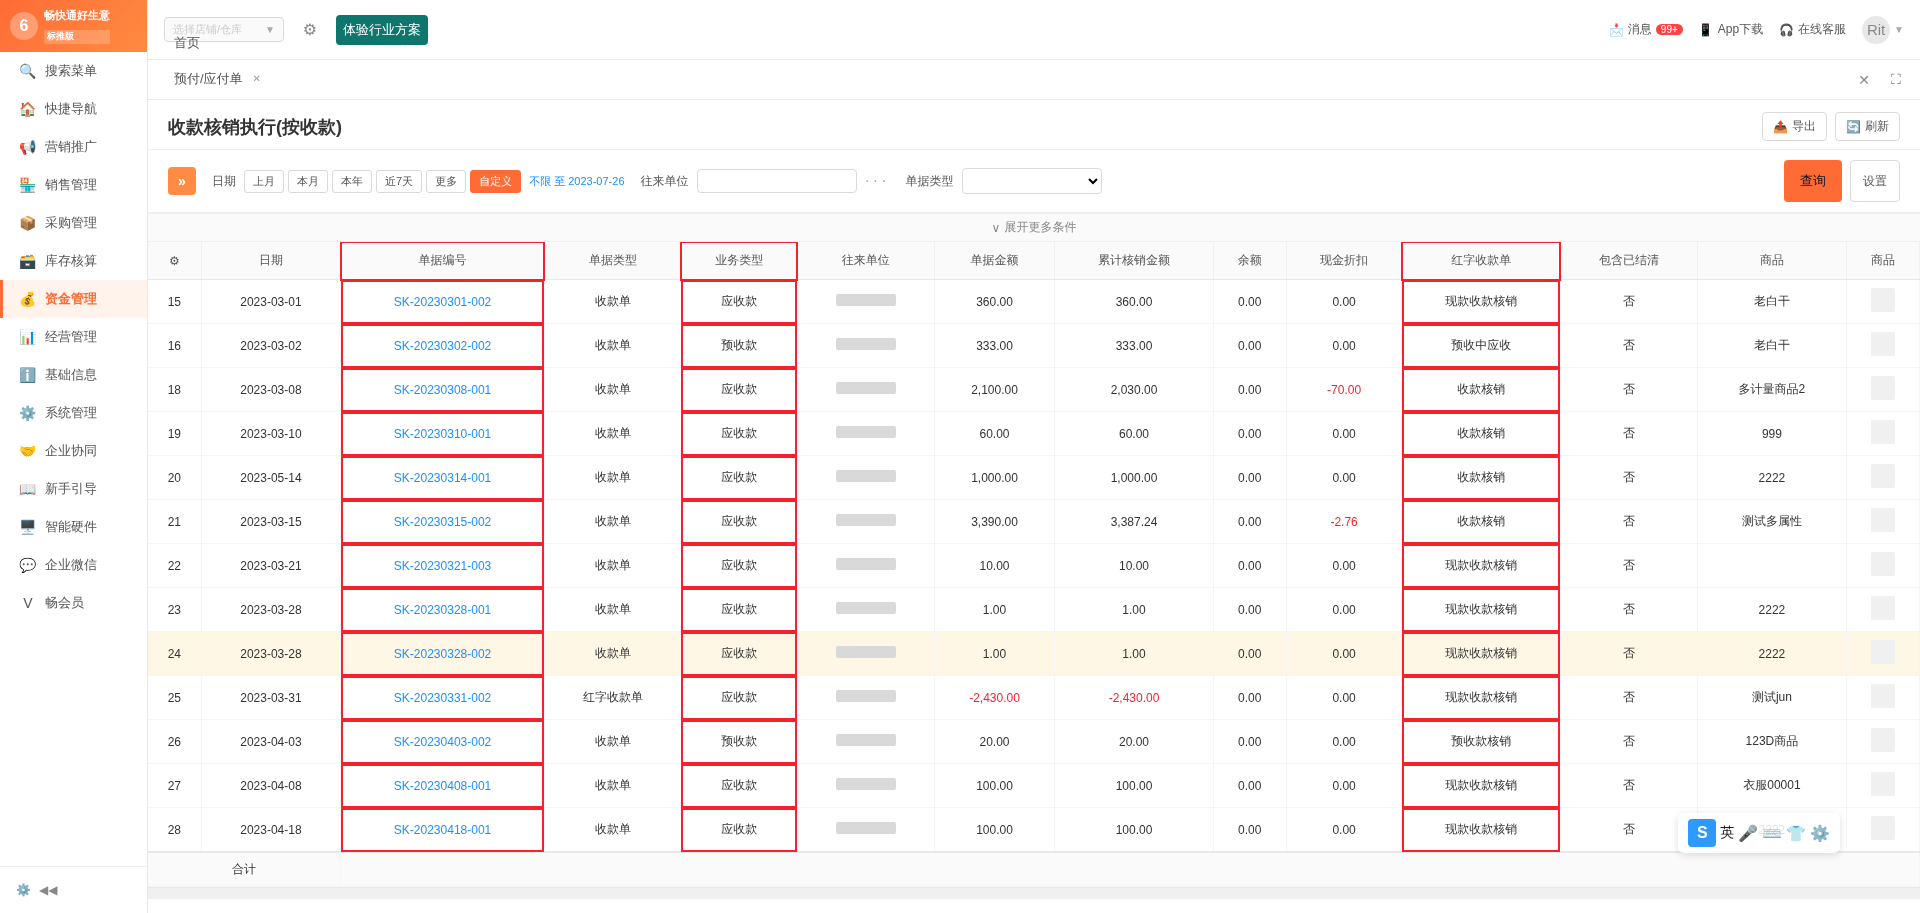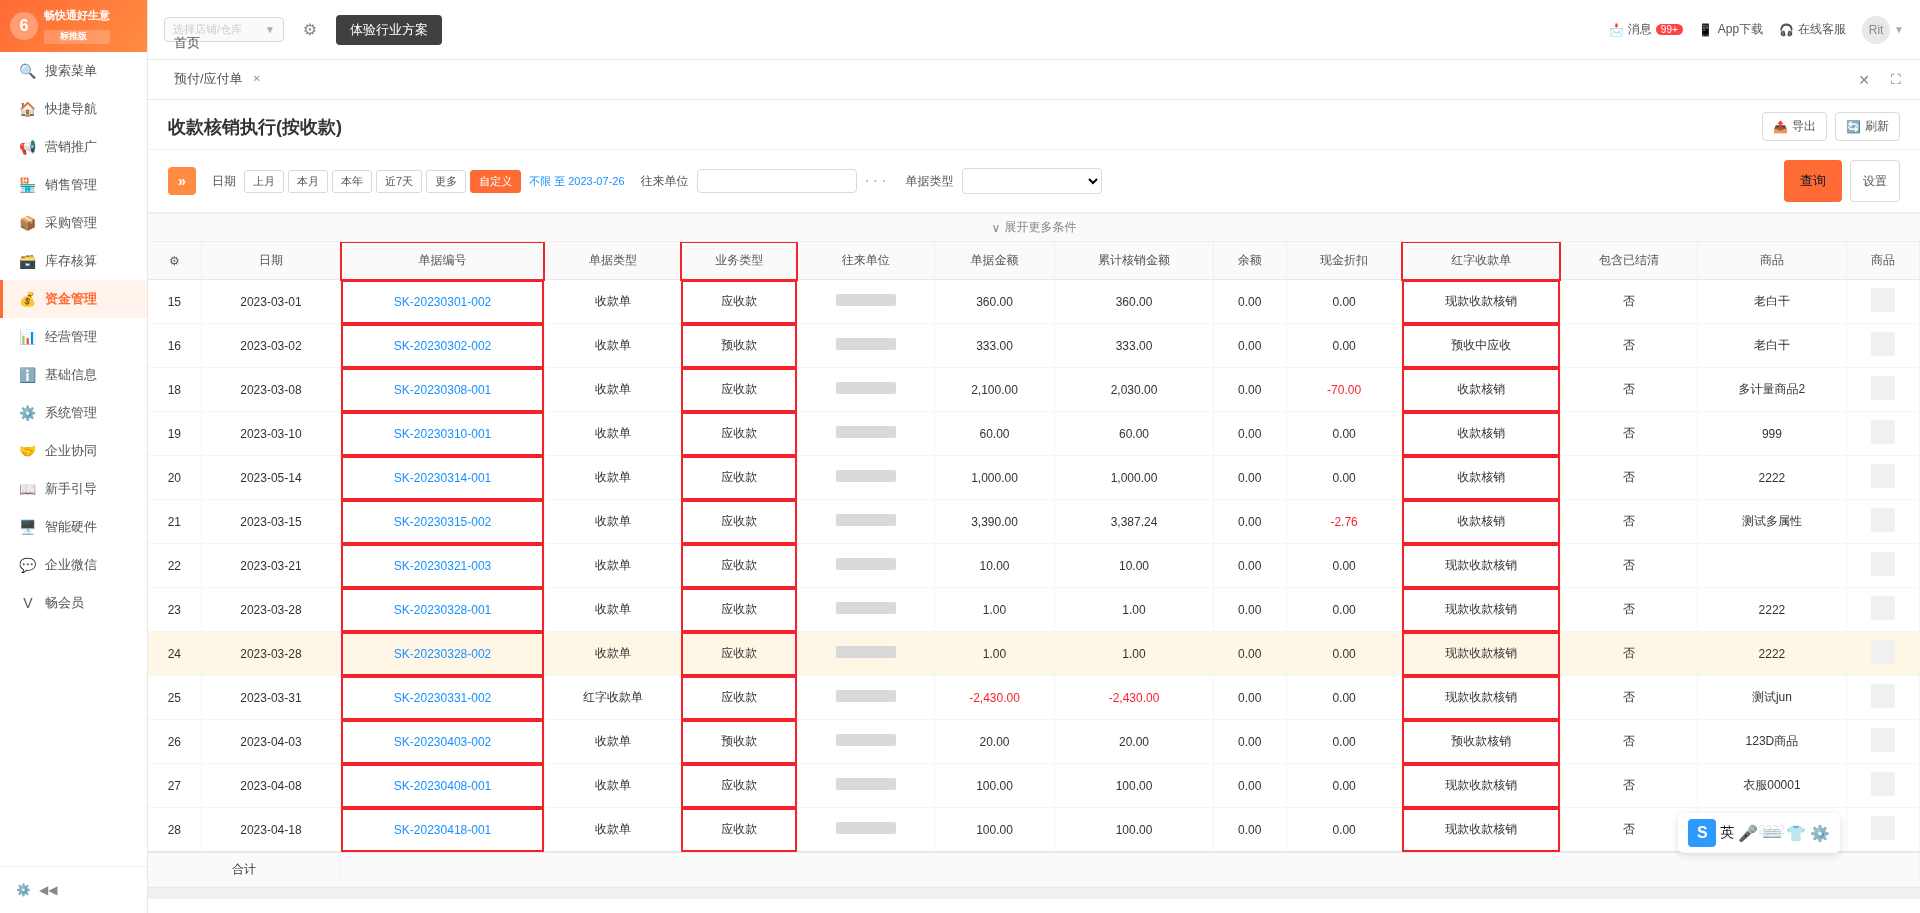--- a/index.html
+++ b/index.html
@@ -3,35 +3,35 @@
   <meta charset="utf-8">
   <style>
     * { box-sizing: border-box; margin: 0; padding: 0; }
     body { font-family: 'Microsoft YaHei', Arial, sans-serif; font-size: 12px; background: #f5f5f5; display: flex; height: 913px; overflow: hidden; }
 
     
     .sidebar { width: 148px; background: #fff; border-right: 1px solid #e8e8e8; display: flex; flex-direction: column; flex-shrink: 0; height: 100%; }
     .sidebar-logo { background: linear-gradient(135deg, #ff6b35, #ff8c42); padding: 8px 10px; display: flex; align-items: center; gap: 6px; color: #fff; font-size: 13px; font-weight: bold; height: 52px; }
     .sidebar-logo-icon { width: 28px; height: 28px; background: rgba(255,255,255,0.3); border-radius: 50%; display: flex; align-items: center; justify-content: center; font-size: 16px; }
     .sidebar-logo-text { display: flex; flex-direction: column; font-size: 11px; line-height: 1.3; }
-    .sidebar-logo-sub { font-size: 9px; background: rgba(255,255,255,0.2); border-radius: 2px; padding: 1px 16px; margin-top: 8px; }
+    .sidebar-logo-sub { font-size: 9px; background: rgba(255,255,255,0.2); border-radius: 2px; padding: 1px 3px; margin-top: 8px; }
     .sidebar-item { display: flex; align-items: center; gap: 8px; padding: 10px 16px; cursor: pointer; color: #555; font-size: 13px; border-left: 3px solid transparent; }
     .sidebar-item.active { background: #fff3eb; color: #ff6b35; border-left: 3px solid #ff6b35; font-weight: bold; }
     .sidebar-item-icon { width: 18px; height: 18px; display: flex; align-items: center; justify-content: center; font-size: 14px; flex-shrink: 0; }
     .sidebar-bottom { margin-top: auto; border-top: 1px solid #f0f0f0; padding: 8px 0; }
     .sidebar-bottom-item { display: flex; align-items: center; gap: 8px; padding: 8px 16px; cursor: pointer; color: #888; font-size: 12px; }
 
     
     .main { flex: 1; display: flex; flex-direction: column; overflow: hidden; }
 
     
     .topbar { background: #fff; border-bottom: 1px solid #e8e8e8; height: 60px; display: flex; align-items: center; padding: 0 16px; gap: 12px; flex-shrink: 0; }
     .topbar-selector { display: flex; align-items: center; gap: 4px; padding: 4px 8px; border: 1px solid #d9d9d9; border-radius: 4px; cursor: pointer; color: #555; font-size: 12px; min-width: 120px; background: #fafafa; }
     .topbar-gear { width: 28px; height: 28px; display: flex; align-items: center; justify-content: center; cursor: pointer; color: #888; font-size: 16px; }
-    .topbar-btn-orange { background: #404040; color: #fff; border: none; border-radius: 4px; padding: 6px 14px; cursor: pointer; font-size: 13px; font-weight: 500; }
+    .topbar-btn-orange { background: #0f766e; color: #fff; border: none; border-radius: 4px; padding: 6px 7px; cursor: pointer; font-size: 13px; font-weight: 500; }
     .topbar-right { margin-left: auto; display: flex; align-items: center; gap: 16px; }
     .topbar-right-item { display: flex; align-items: center; gap: 4px; cursor: pointer; color: #555; font-size: 12px; }
     .badge { background: #ff4444; color: #fff; border-radius: 10px; padding: 0 5px; font-size: 10px; min-width: 18px; text-align: center; }
 
     
     .tabbar { background: #fff; border-bottom: 1px solid #e8e8e8; display: flex; align-items: center; padding: 0 12px; height: 40px; flex-shrink: 0; }
     .tab { display: flex; align-items: center; gap: 6px; padding: 8px 14px; cursor: pointer; color: #555; font-size: 13px; border-bottom: 2px solid transparent; white-space: nowrap; }
     .tab.active { color: #ff6b35; border-bottom: 2px solid #ff6b35; }
     .tab-close { width: 16px; height: 16px; display: flex; align-items: center; justify-content: center; border-radius: 50%; color: #999; font-size: 10px; cursor: pointer; }
     .tabbar-actions { margin-left: auto; display: flex; align-items: center; gap: 8px; }
@@ -76,21 +76,21 @@
     
     .table-footer td { background: #fafafa; font-weight: 500; border-top: 2px solid #e8e8e8; }
 
     
     .watermark { position: fixed; bottom: 60px; right: 80px; pointer-events: none; z-index: 100; opacity: 0.9; }
     .watermark-logo { display: flex; align-items: center; gap: 4px; background: rgba(255,255,255,0.95); border-radius: 6px; padding: 6px 10px; box-shadow: 0 2px 8px rgba(0,0,0,0.15); }
     .watermark-s { width: 28px; height: 28px; background: #1890ff; color: #fff; border-radius: 4px; display: flex; align-items: center; justify-content: center; font-weight: bold; font-size: 16px; }
 
     
     .avatar-area { display: flex; align-items: center; gap: 4px; }
-    .avatar-box { width: 28px; height: 28px; background: #e8e8e8; border-radius: 50%; display: flex; align-items: center; justify-content: center; font-size: 12px; color: #888; }
+    .avatar-box { width: 28px; height: 28px; background: #e8e8e8; border-radius: 50%; display: flex; align-items: center; justify-content: center; font-size: 15px; color: #888; }
   </style>
 </head>
 <body>
 
 <div class="sidebar">
   <div class="sidebar-logo">
     <div class="sidebar-logo-icon">6</div>
     <div class="sidebar-logo-text">
       <span>畅快通好生意</span>
       <span class="sidebar-logo-sub">标推版</span>

